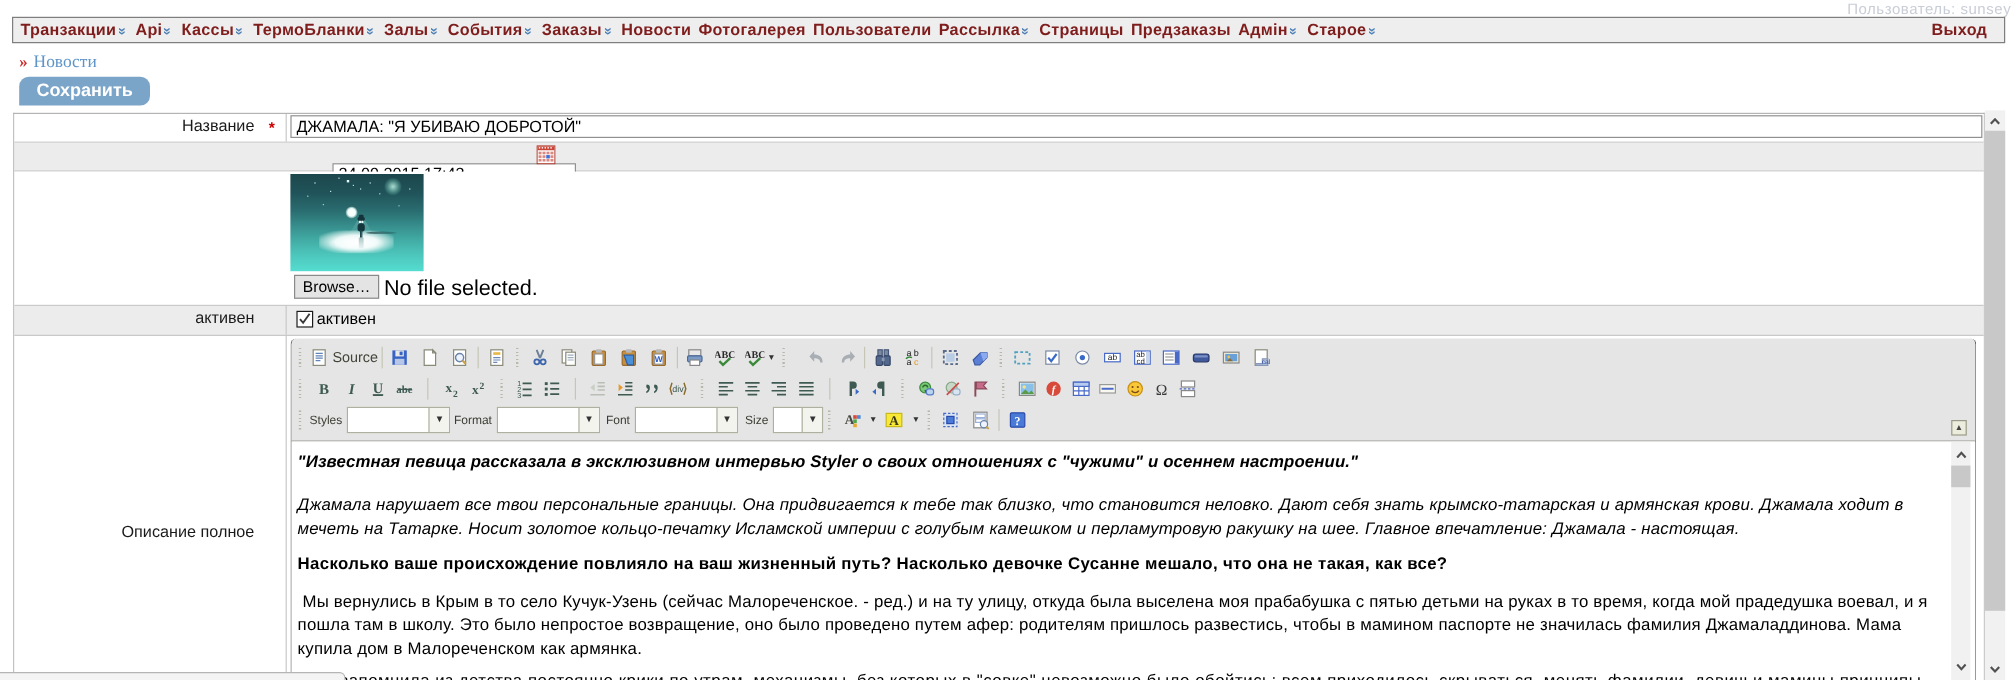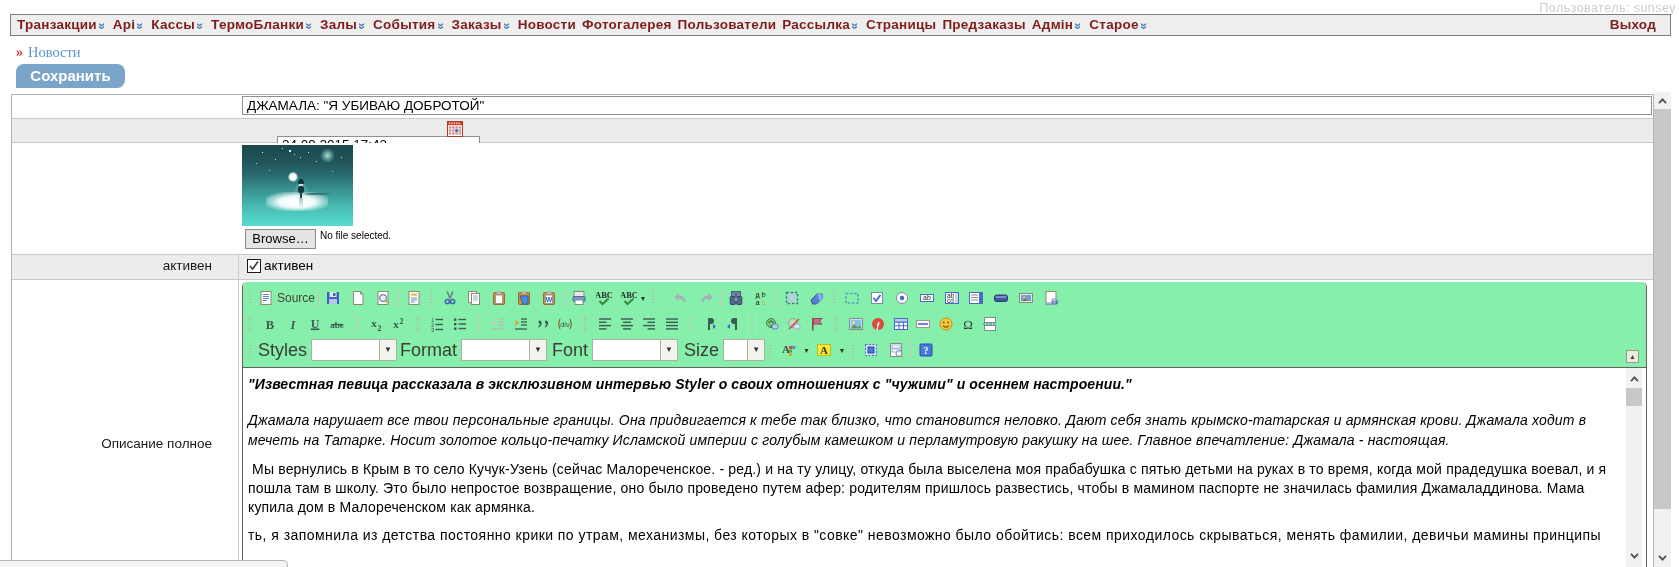--- a/index.html
+++ b/index.html
@@ -30,35 +30,35 @@
  font-size:13.5px;color:#1a1a1a;}
 .row .lbl span{position:absolute;right:26px;top:calc(50% - 2px);transform:translateY(-50%);white-space:nowrap;line-height:13px;}
 .gray{background:#ececec;}
 .bline{border-bottom:1px solid #c9c9c9;}
 input.txt{position:absolute;border:1px solid #919191;font-size:13.5px;color:#000;
  font-family:"Liberation Sans",sans-serif;padding:0 0 0 4px;margin:0;background:#fff;}
 
 .cb{position:absolute;left:235px;top:4px;width:12px;height:12px;border:1.5px solid #1a1a1a;background:#fff;}
 
 .ed{position:absolute;left:230px;top:2px;width:1403px;height:285px;border:1px solid #63635b;border-top:none;background:#fff;border-radius:5px 5px 0 0;}
-.edbar{position:absolute;left:0;top:0;width:100%;height:85px;background:#86efac;border-bottom:1px solid #63635b;border-radius:5px 5px 0 0;}
+.edbar{position:absolute;left:0;top:0;width:100%;height:85px;background:#e5e5e5;border-bottom:1px solid #63635b;border-radius:5px 5px 0 0;}
 .trow{position:absolute;left:2px;height:26px;display:flex;align-items:center;}
 .grip{width:4px;height:16px;margin:0 4px 0 3px;
  background-image:repeating-linear-gradient(to bottom,#b9b9a9 0,#b9b9a9 1px,transparent 1px,transparent 3px);
  background-size:2px 100%;background-repeat:no-repeat;background-position:1px 0;}
 .tsep{width:1px;height:18px;background:#c6c6b6;margin:0 2.5px;}
 .ic{width:16px;height:16px;margin:0 4.4px;flex:0 0 auto;}
 #trow2 .ic{margin:0 3.2px;}
 #trow2 .tsep{margin:0 7.5px;}
 #trow2 .grip{margin:0 6.5px;}
 #trow2 .grip:first-child{margin:0 7px 0 3px;}
 .combo{height:20px;background:#fff;border:1px solid #b0b0a0;display:inline-block;position:relative;}
 .combo .ar{position:absolute;right:0;top:0;width:16px;height:100%;background:#f4f4ef;
  border-left:1px solid #b0b0a0;text-align:center;font-size:8px;line-height:20px;color:#333;}
-.lab3{font-size:18px;color:#3c3c34;margin:0 4px 0 2px;}
+.lab3{font-size:10px;color:#3c3c34;margin:0 4px 0 2px;}
 
 .edc{position:absolute;left:0px;top:86px;width:1403px;bottom:0;background:#fff;overflow:hidden;}
 .edtext{position:absolute;left:5px;top:7px;width:1390px;font-size:14px;color:#000;line-height:19.3px;}
 .edtext p{margin:0 0 12.5px 0;white-space:nowrap;}
 
 .sbv{position:absolute;background:#f8f8f8;}
 .sbthumb{position:absolute;left:0;width:100%;background:#c9c9c9;}
 .chev{position:absolute;left:50%;width:9px;height:9px;margin-left:-4.5px;}
 .chev svg{display:block;}
 
@@ -71,20 +71,24 @@
 <div class="nav">
 <a href="#">Транзакции</a><span class="dn">»</span><a href="#">Api</a><span class="dn">»</span><a href="#">Кассы</a><span class="dn">»</span><a href="#">ТермоБланки</a><span class="dn">»</span><a href="#">Залы</a><span class="dn">»</span><a href="#">События</a><span class="dn">»</span><a href="#">Заказы</a><span class="dn">»</span><a href="#">Новости</a><a href="#">Фотогалерея</a><a href="#">Пользователи</a><a href="#">Рассылка</a><span class="dn">»</span><a href="#">Страницы</a><a href="#">Предзаказы</a><a href="#">Адмін</a><span class="dn">»</span><a href="#">Старое</a><span class="dn">»</span>
 <a href="#" class="out">Выход</a>
 </div>
 <div class="crumb"><b>»</b><a href="#">Новости</a></div>
 <div class="save">Сохранить</div>
 
 <div class="tbl">
 
  <div class="row bline" style="top:0;height:23px;background:#fff;">
+   <div class="lbl">
+        <span>Название</span>
+        <i style="position:absolute;right:9px;top:4px;color:#cc0000;font-style:normal;font-size:13px;font-weight:bold;">*</i>
+      </div>
    <input class="txt" style="left: 230px; top: 1px; width: 1404px; height: 17px;" value="ДЖАМАЛА: &quot;Я УБИВАЮ ДОБРОТОЙ&quot;">
  </div>
 
  <div class="row bline gray" style="top:24px;height:23px;">
    <input class="txt" style="left: 230px; top: 17px; width: 197px; height: 15px; margin-left: 35px;" value="24.09.2015 17:43">
    <svg class="abs" style="left:435px;top:2px;" width="16" height="16" viewBox="0 0 16 16">
         <rect x="0.5" y="0.5" width="15" height="15" fill="#fff" stroke="#b03a2e"></rect>
         <rect x="1" y="1" width="14" height="3.2" fill="#cb4335"></rect>
         <g fill="#fff">
           <rect x="2" y="1.6" width="1.2" height="1.2"></rect>
@@ -134,21 +138,21 @@
      <div class="abs" style="left:66px;top:7px;width:1px;height:1px;background:#d0efec;"></div>
      <div class="abs" style="left:74px;top:16px;width:1px;height:1px;background:#b8dcda;"></div>
      <div class="abs" style="left:27px;top:25px;width:1px;height:1px;background:#a8cecd;"></div>
      <div class="abs" style="left:90px;top:26px;width:1px;height:1px;background:#9ec6c5;"></div>
      <div class="abs" style="left:99px;top:12px;width:1px;height:1px;background:#c8e8e6;"></div>
      <div class="abs" style="left:14px;top:18px;width:1px;height:1px;background:#b2d6d4;"></div>
      <div class="abs" style="left:40px;top:3px;width:1px;height:1px;background:#cceeec;"></div>
      <div class="abs" style="left:52px;top:9px;width:1px;height:1px;background:#bbdedd;"></div>
    </div>
    <div class="abs" style="left:233px;top:86px;width:69px;height:18px;background:#e4e4e4;border:1px solid #8a8a8a;font-size:13px;color:#000;text-align:center;line-height:18px;">Browse…</div>
-   <div class="abs" style="left:308px;top:87px;font-size:10px;color:#000;">No file selected.</div>
+   <div class="abs" style="left:308px;top:87px;font-size:18px;color:#000;">No file selected.</div>
  </div>
 
  <div class="row bline gray" style="top:160px;height:24px;">
    <div class="lbl">
         <span>активен</span>
       </div>
    <div class="cb">
         <svg width="12" height="12" viewBox="0 0 12 12">
           <path d="M2 6 L4.6 9 L10 1.5" fill="none" stroke="#3a3a3a" stroke-width="1.6"></path>
         </svg>
@@ -558,20 +562,21 @@
               <rect x="2" y="2" width="12" height="12" rx="1" fill="#4a7ad8" stroke="#2a4aa8"></rect>
               <text x="8" y="12" font-size="10" font-weight="bold" fill="#fff" text-anchor="middle" font-family="Liberation Serif">?</text>
             </svg>
           </div>
        <div class="abs" style="right:7px;top:68px;width:11px;height:11px;border:1px solid #9a9a8a;background:#eceddd;text-align:center;font-size:7px;line-height:11px;color:#444;">▲</div>
      </div>
      <div class="edc">
        <div class="edtext">
         <p style="font-weight:bold;font-style:italic;letter-spacing:0.1px;margin-bottom:17px;">"Известная певица рассказала в эксклюзивном интервью Styler о своих отношениях с "чужими" и осеннем настроении."</p>
         <p style="font-style:italic;letter-spacing:0.17px;margin-bottom:10px;">Джамала нарушает все твои персональные границы. Она придвигается к тебе так близко, что становится неловко. Дают себя знать крымско-татарская и армянская крови. Джамала ходит в<br>мечеть на Татарке. Носит золотое кольцо-печатку Исламской империи с голубым камешком и перламутровую ракушку на шее. Главное впечатление: Джамала - настоящая.</p>
+        <p style="font-weight:bold;letter-spacing:0.29px;margin-bottom:13px;">Насколько ваше происхождение повлияло на ваш жизненный путь? Насколько девочке Сусанне мешало, что она не такая, как все?</p>
         <p style="letter-spacing:0.17px;margin-bottom:8px;">&nbsp;Мы вернулись в Крым в то село Кучук-Узень (сейчас Малореченское. - ред.) и на ту улицу, откуда была выселена моя прабабушка с пятью детьми на руках в то время, когда мой прадедушка воевал, и я<br>пошла там в школу. Это было непростое возвращение, оно было проведено путем афер: родителям пришлось развестись, чтобы в мамином паспорте не значилась фамилия Джамаладдинова. Мама<br>купила дом в Малореченском как армянка.</p>
         <p style="letter-spacing:0.45px;">ть, я запомнила из детства постоянно крики по утрам, механизмы, без которых в "совке" невозможно было обойтись: всем приходилось скрываться, менять фамилии, девичьи мамины принципы</p>
        </div>
 
        <div class="sbv" style="right:4px;top:0;width:16px;height:100%;background:#f1f1f1;">
          <div class="chev" style="top:7px;">
               <svg width="9" height="9" viewBox="0 0 9 9">
                 <path d="M1 6.2 L4.5 2.4 L8 6.2" fill="none" stroke="#505050" stroke-width="1.8"></path>
               </svg>
             </div>

